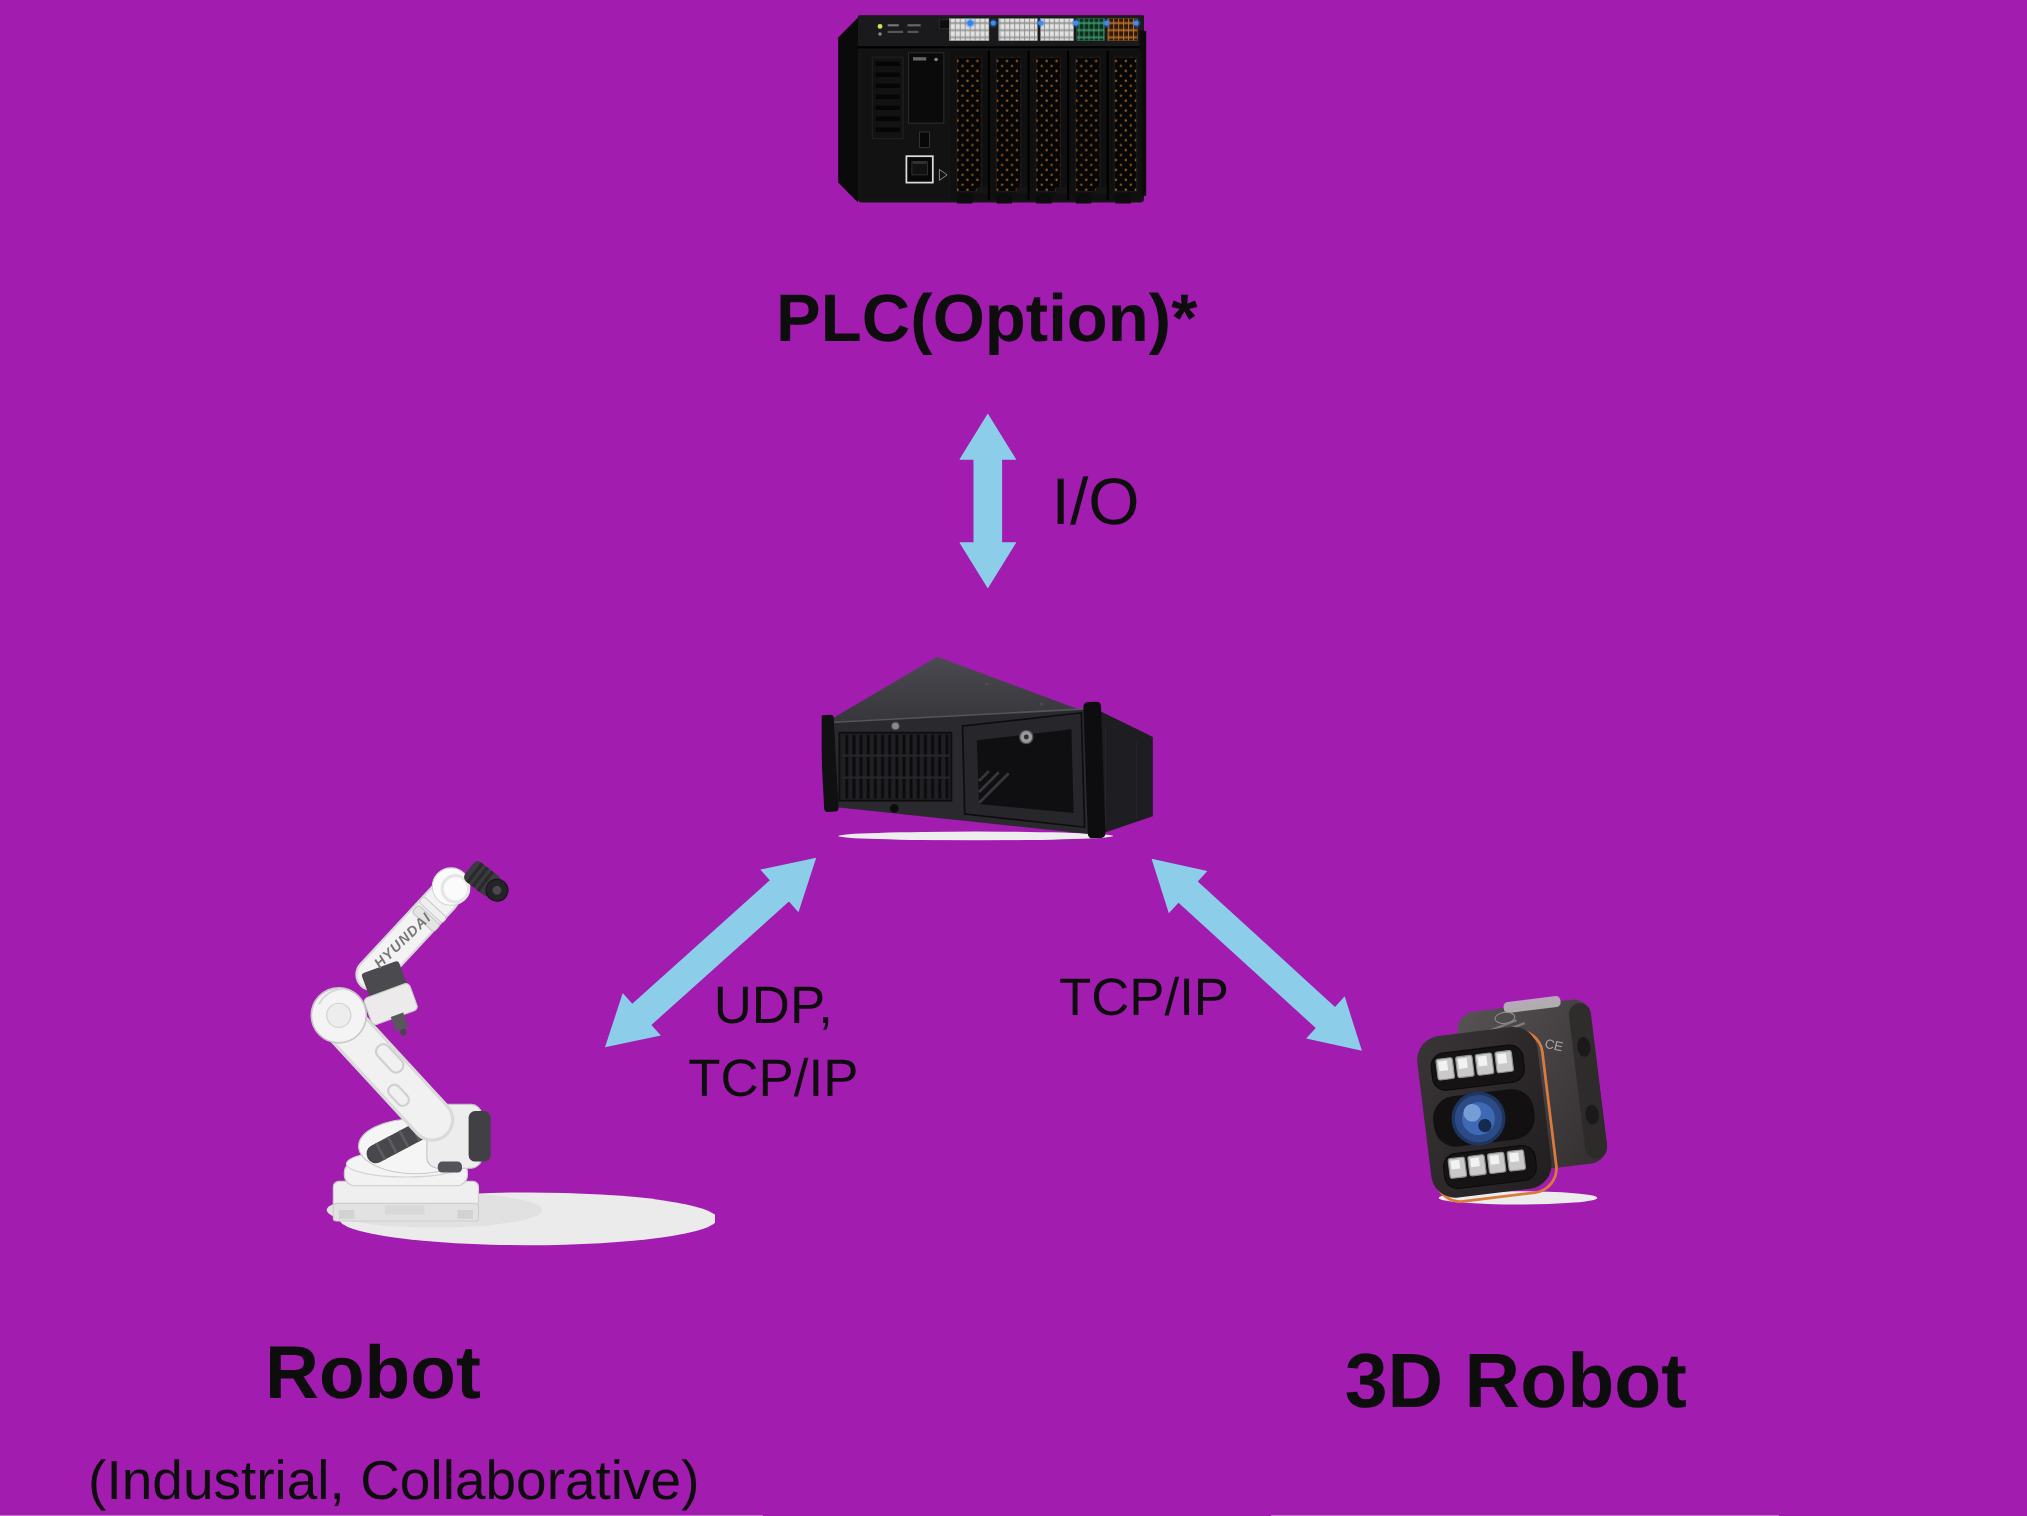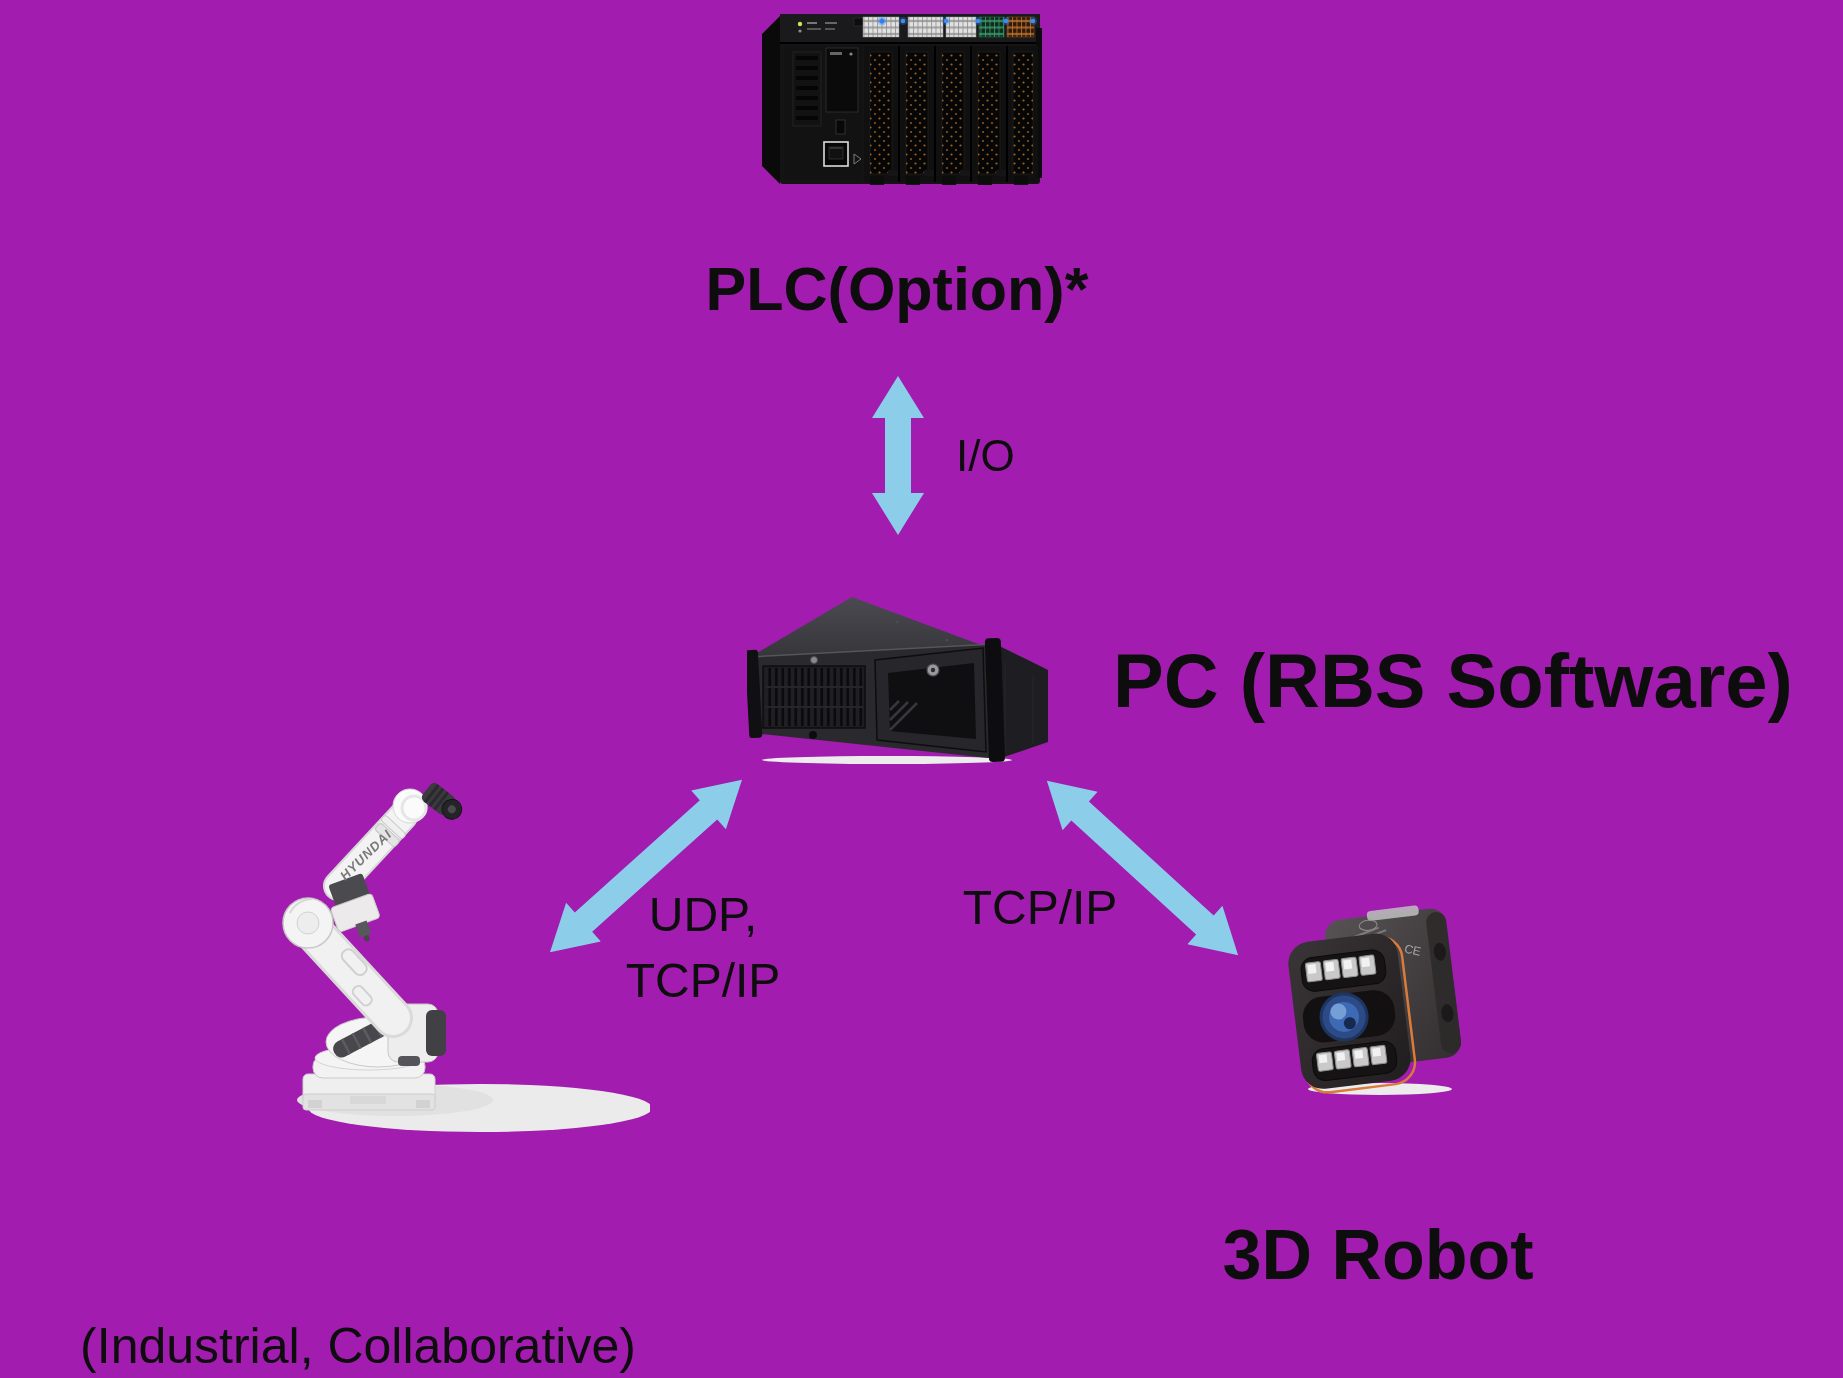--- a/index.html
+++ b/index.html
@@ -6,21 +6,21 @@
   #canvas{
     position:relative;width:1843px;height:1378px;background:#a21caf;overflow:hidden;
     font-family:"Liberation Sans",sans-serif;color:#0d0d0d;
   }
   .abs{position:absolute;}
   .lbl{position:absolute;color:#0d0d0d;white-space:pre;}
   .bold{font-weight:bold;}
   .center{text-align:center;}
   .plc-label{left:597px;top:252px;width:600px;font-size:61px;line-height:74px;}
   .pc-label{left:1113px;top:638px;font-size:76px;line-height:86px;white-space:nowrap;}
-  .io-label{left:956px;top:426px;font-size:44px;line-height:60px;text-align:right;}
+  .io-label{left:956px;top:426px;font-size:60px;line-height:60px;text-align:right;}
   .udp-label{left:603px;top:882px;width:200px;font-size:48px;line-height:66px;}
   .tcpip-label{left:940px;top:878px;width:200px;font-size:48px;line-height:60px;}
   .robot-label{left:139px;top:1208px;width:400px;font-size:68px;line-height:80px;}
   .robot-sub{left:58px;top:1314px;width:600px;font-size:50px;line-height:64px;font-weight:normal;}
   .camera-label{left:1128px;top:1214px;width:500px;font-size:70px;line-height:82px;}
   svg{display:block;}
 </style>
 </head>
 <body>
 
@@ -192,21 +192,20 @@
     <polygon points="141,81 227,71 229,147 143,139" fill="#0f0f12"></polygon>
     <g stroke="#38383c" stroke-width="2.5" fill="none">
       <path d="M143,138 L170,111"></path>
         <path d="M143,128 L161,110"></path>
         <path d="M143,118 L152,109"></path>
     </g>
     <circle cx="186" cy="78" r="6" fill="#9a9a9e" stroke="#4e4e52" stroke-width="1.2"></circle>
     <circle cx="186" cy="78" r="2.2" fill="#2e2e30"></circle>
   </svg>
 
-  <div class="lbl bold pc-label">PC (RBS Software)</div>
 
   <svg class="abs" style="left:517px;top:840px;transform:rotate(-41.9deg);" width="258" height="52" viewBox="0 0 258 52">
     <polygon points="0,26 45,0 45,13 213,13 213,0 258,26 213,52 213,39 45,39 45,52" fill="#8CCDEA"></polygon>
   </svg>
   <div class="lbl center udp-label"><span>UDP,</span><br><span>TCP/IP</span></div>
 
   <svg class="abs" style="left:1013px;top:842px;transform:rotate(42.4deg);" width="259" height="52" viewBox="0 0 259 52">
     <polygon points="0,26 45,0 45,13 214,13 214,0 259,26 214,52 214,39 45,39 45,52" fill="#8CCDEA"></polygon>
   </svg>
   <div class="lbl center tcpip-label">TCP/IP</div>
@@ -284,20 +283,21 @@
     <g transform="rotate(38 205 22)">
       <rect x="192" y="8" width="30" height="22" rx="5" fill="#3b3a3e"></rect>
       <rect x="197" y="8" width="3" height="22" fill="#2a292d"></rect>
       <rect x="203" y="8" width="3" height="22" fill="#2a292d"></rect>
       <rect x="209" y="8" width="3" height="22" fill="#2a292d"></rect>
       <circle cx="224" cy="19" r="10" fill="#242327" stroke="#151518"></circle>
       <circle cx="224" cy="19" r="4" fill="#4a494e"></circle>
     </g>
   </svg>
 
+  <div class="lbl bold center robot-label">Robot</div>
   <div class="lbl center robot-sub">(Industrial, Collaborative)</div>
 
   <svg class="abs" style="left:1285px;top:898px;" width="185" height="200" viewBox="0 0 185 200">
     <defs>
       <linearGradient id="cambody" x1="0" y1="0" x2="1" y2="1">
         <stop offset="0" stop-color="#575253"></stop>
           <stop offset="1" stop-color="#322e2f"></stop>
       </linearGradient>
       <linearGradient id="cambez" x1="0" y1="0" x2="1" y2="1">
         <stop offset="0" stop-color="#3a3536"></stop>

